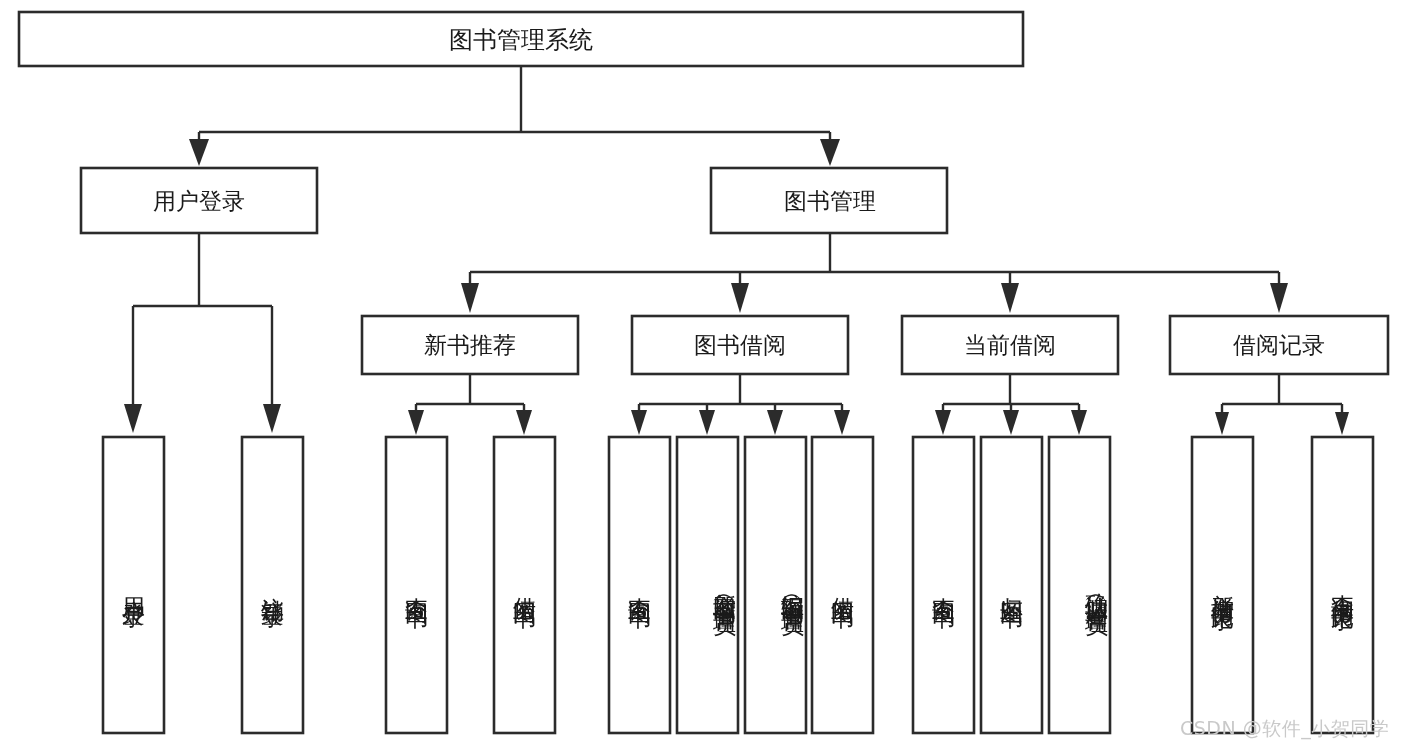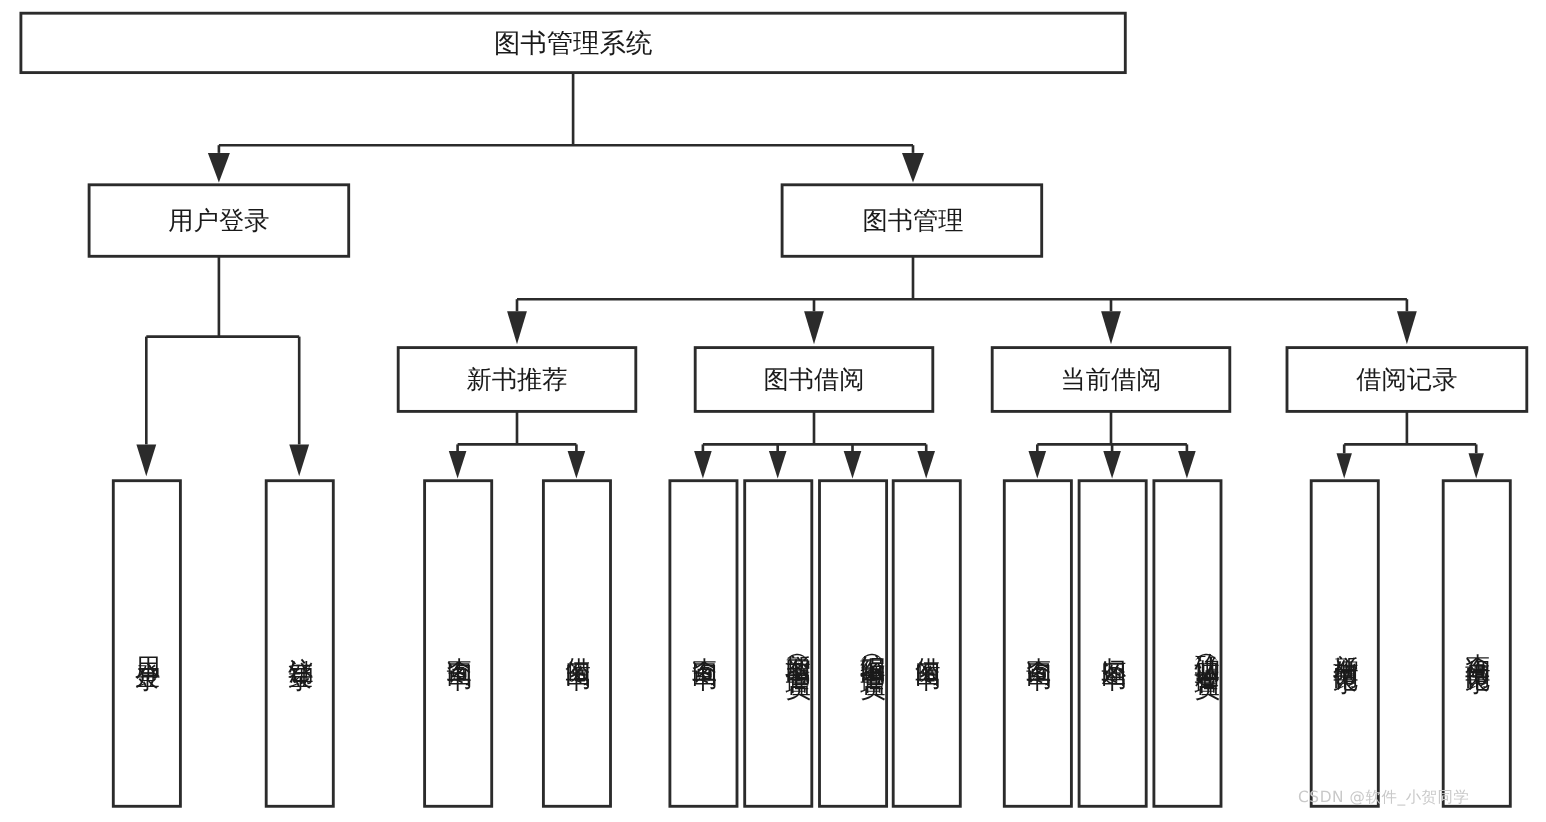--- a/index.html
+++ b/index.html
@@ -70,21 +70,21 @@
     pointer-events: none;
   }
   .vlabel.center-v {
     align-items: center;
   }
   .watermark {
     position: absolute;
     left: 1180px;
     top: 716px;
     font-family: "DejaVu Sans", "Liberation Sans", sans-serif;
-    font-size: 14px;
+    font-size: 19px;
     color: #c9c9c9;
     white-space: nowrap;
     letter-spacing: 0.5px;
   }
 </style>
 </head>
 <body>
 
 <div id="diagram-root">
 

